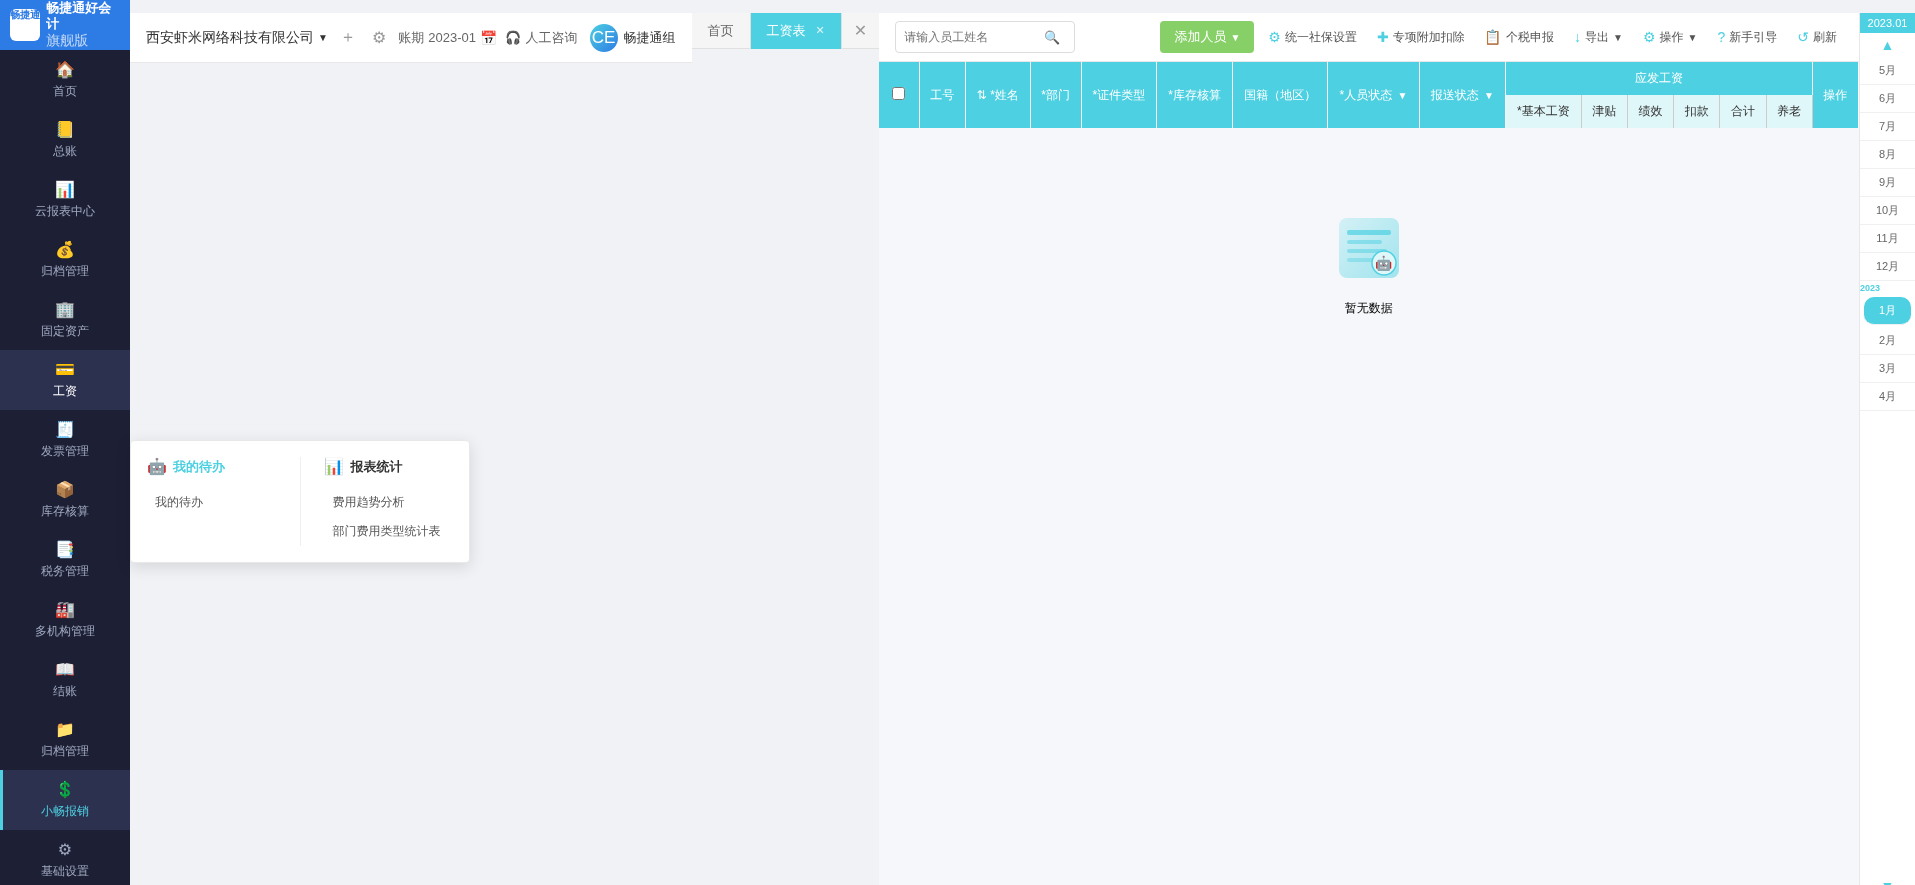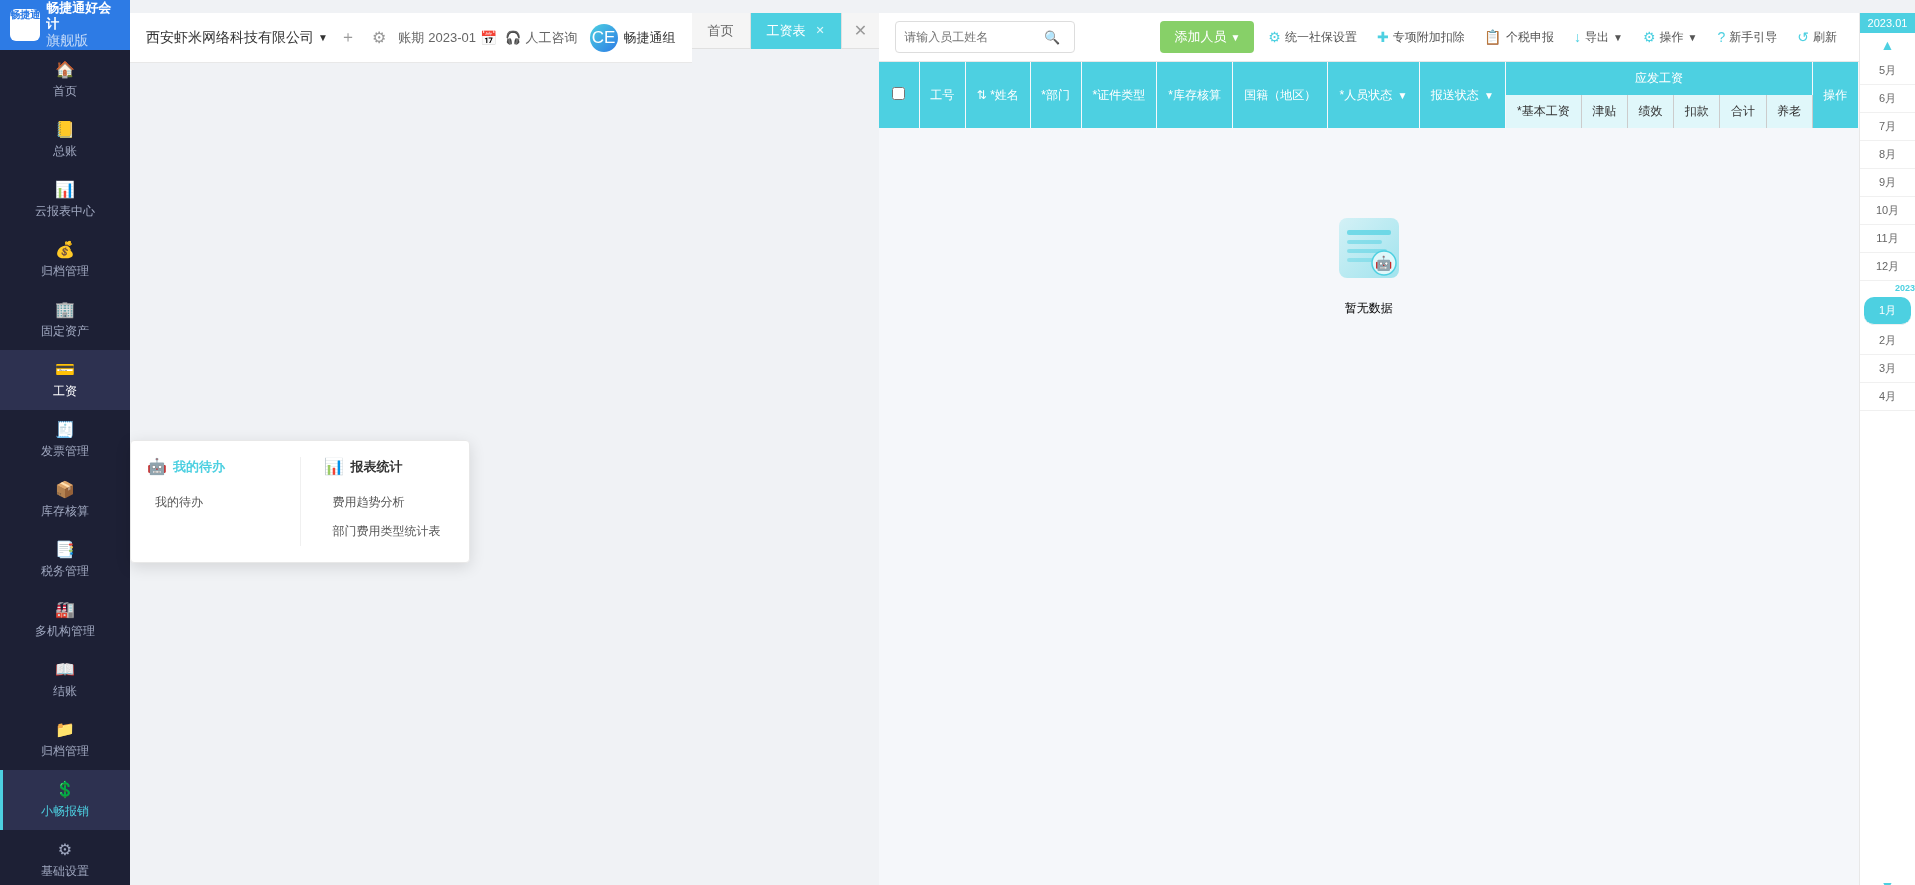--- a/index.html
+++ b/index.html
@@ -543,21 +543,21 @@
         </div>
         <div class="timeline-item">
           <span>10月</span>
         </div>
         <div class="timeline-item">
           <span>11月</span>
         </div>
         <div class="timeline-item">
           <span>12月</span>
         </div>
-        <div style="font-size:9px;text-align:right;color:#4dd0e1;padding:2px 0;font-weight:bold;">2023</div>
+        <div style="font-size:9px;text-align:left;color:#4dd0e1;padding:2px 0;font-weight:bold;">2023</div>
         <div class="timeline-item active">
           <span>1月</span>
         </div>
         <div class="timeline-item">
           <span>2月</span>
         </div>
         <div class="timeline-item">
           <span>3月</span>
         </div>
         <div class="timeline-item">

